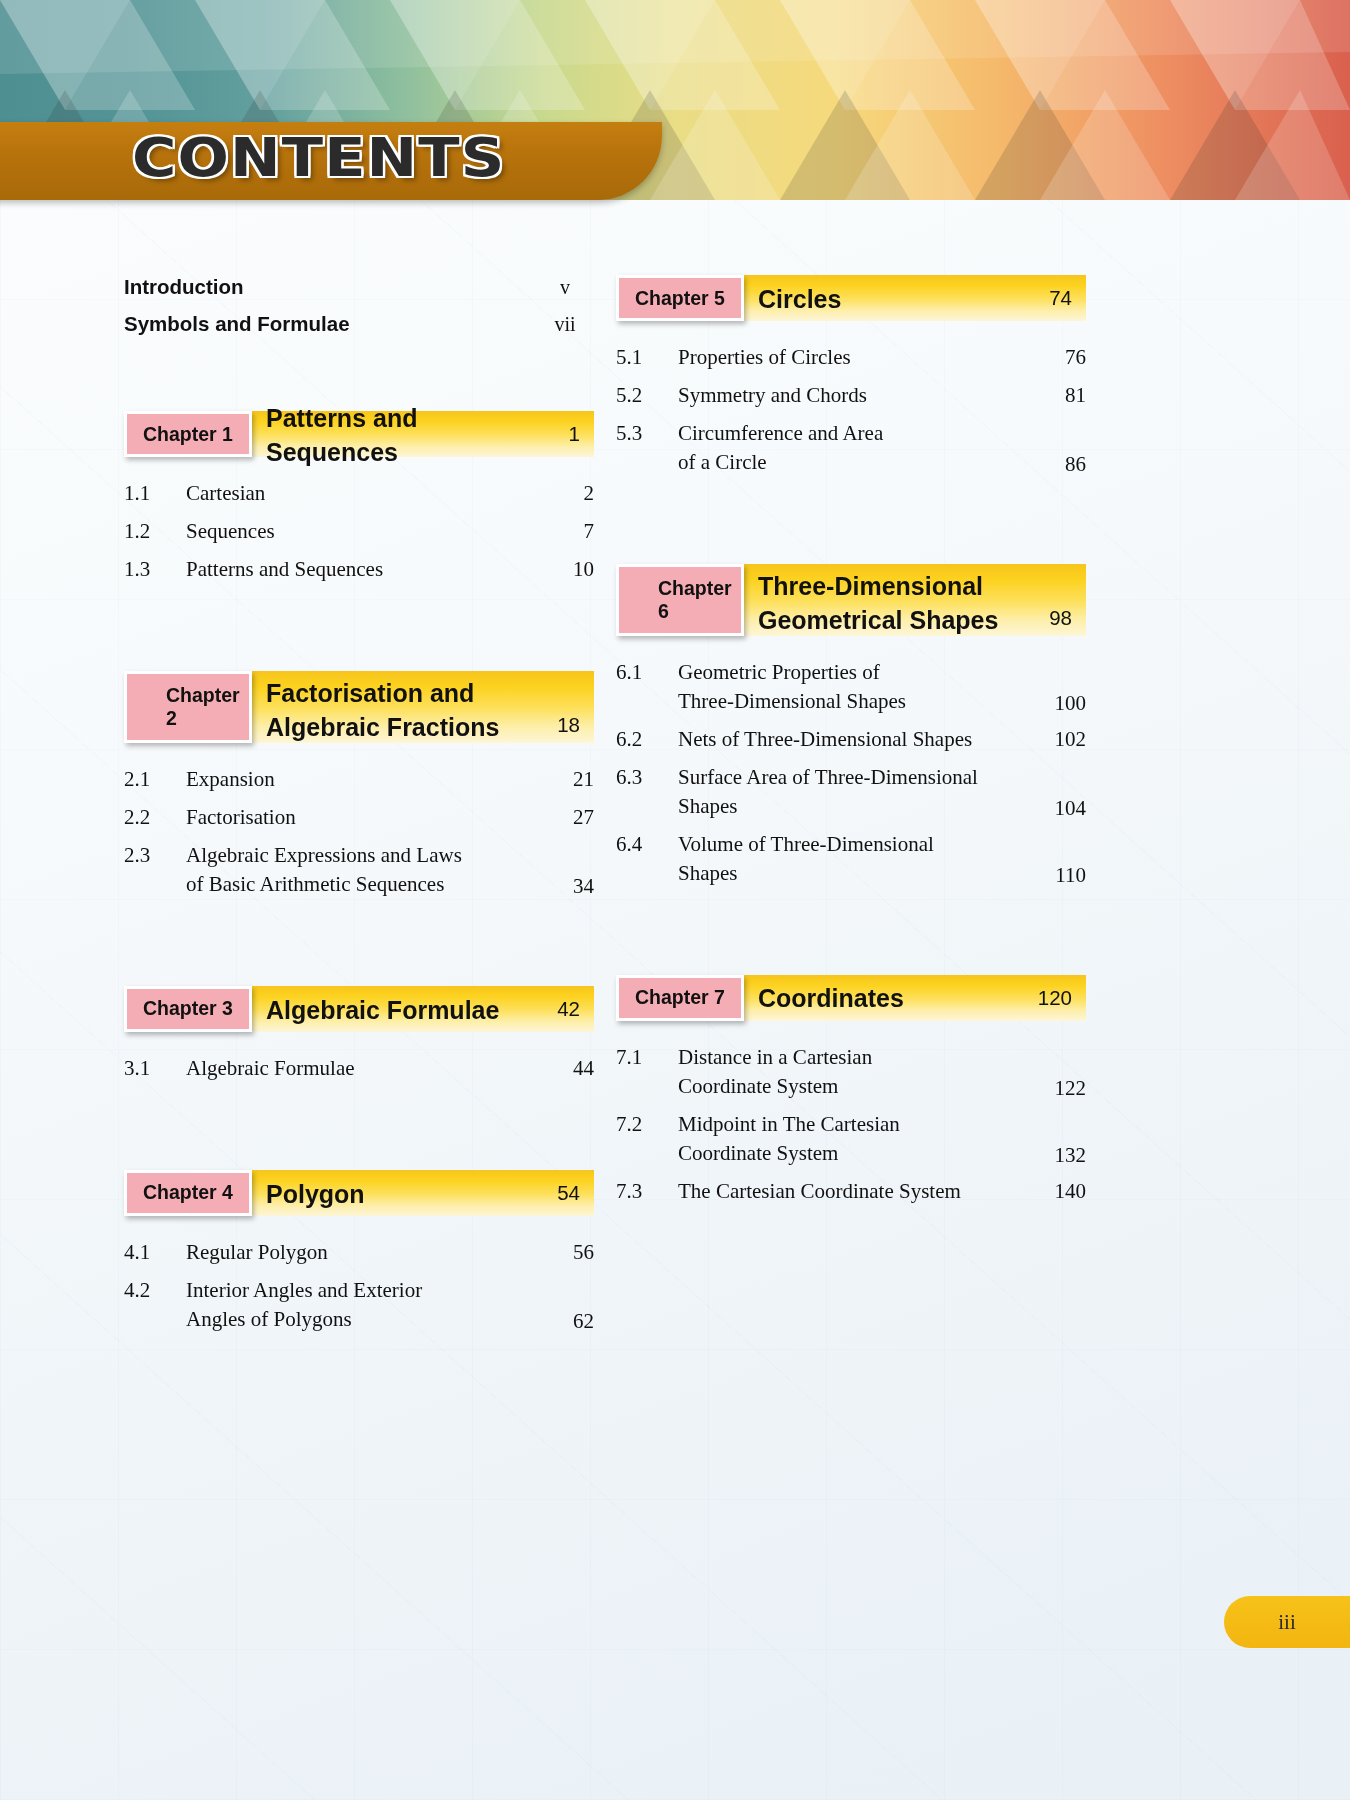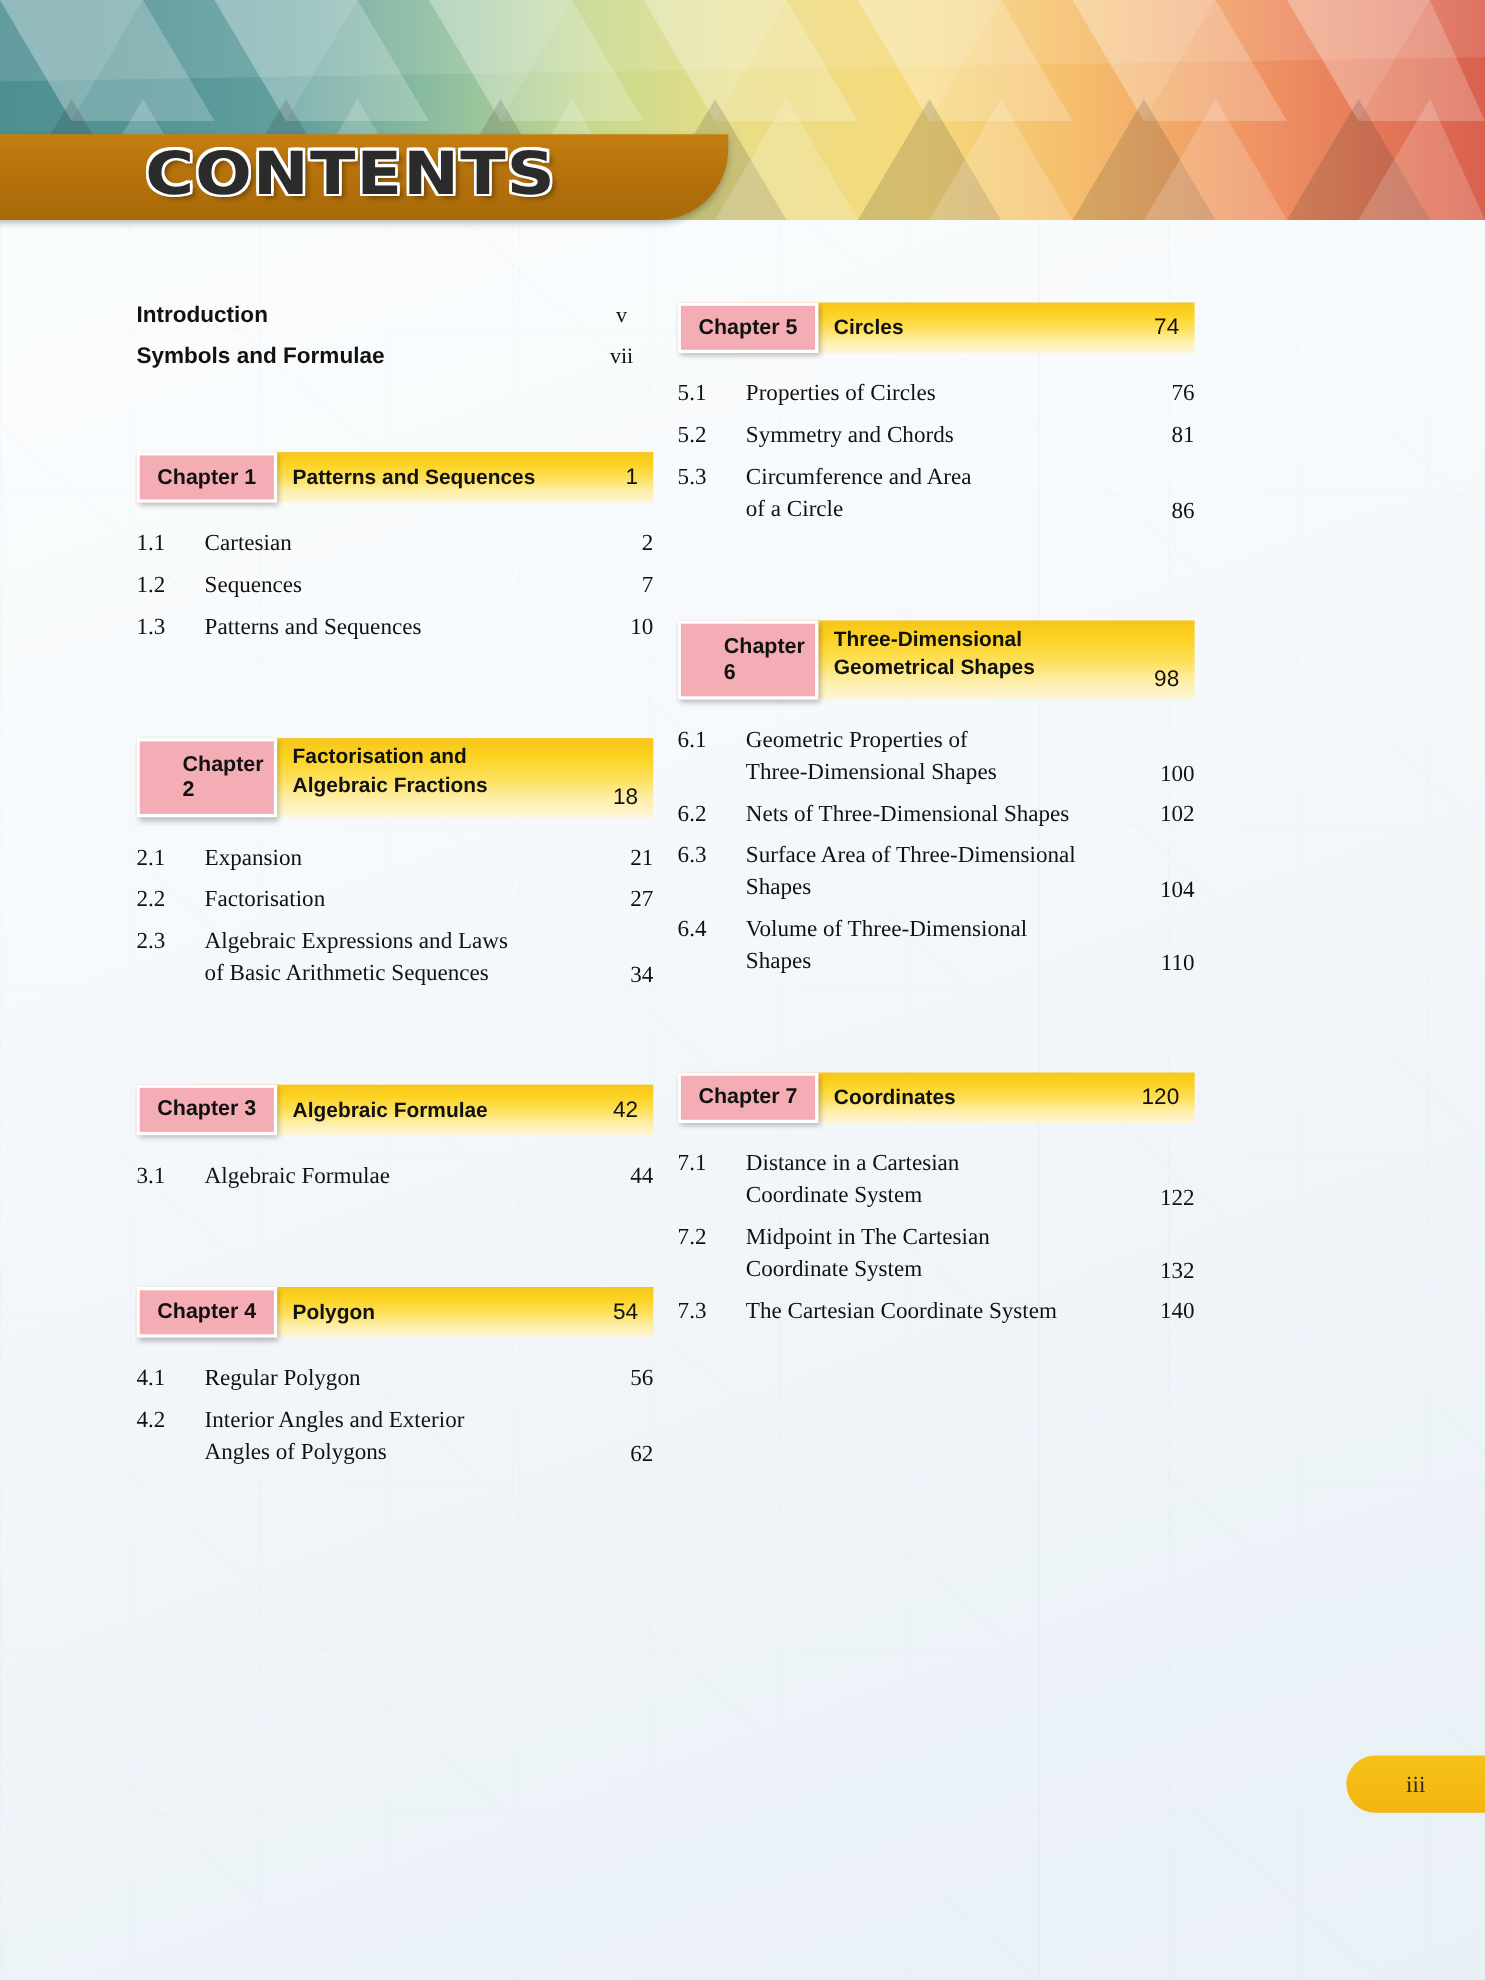--- a/index.html
+++ b/index.html
@@ -136,21 +136,21 @@
     font-weight: 700;
     font-size: 19.5px;
     color: #111;
     z-index: 2;
   }
   .chapter-bar.two-line .chapter-badge { height: 72px; padding-left: 39px; }
 
   .chapter-title {
     margin-left: 86px;
     font-weight: 700;
-    font-size: 19px;
+    font-size: 25px;
     color: #111;
     line-height: 1.38;
     padding-top: 2px;
     flex: 1;
   }
   .chapter-bar.two-line .chapter-title { padding-top: 5px; }
 
   .chapter-page {
     font-weight: 400;
     font-size: 20.5px;

